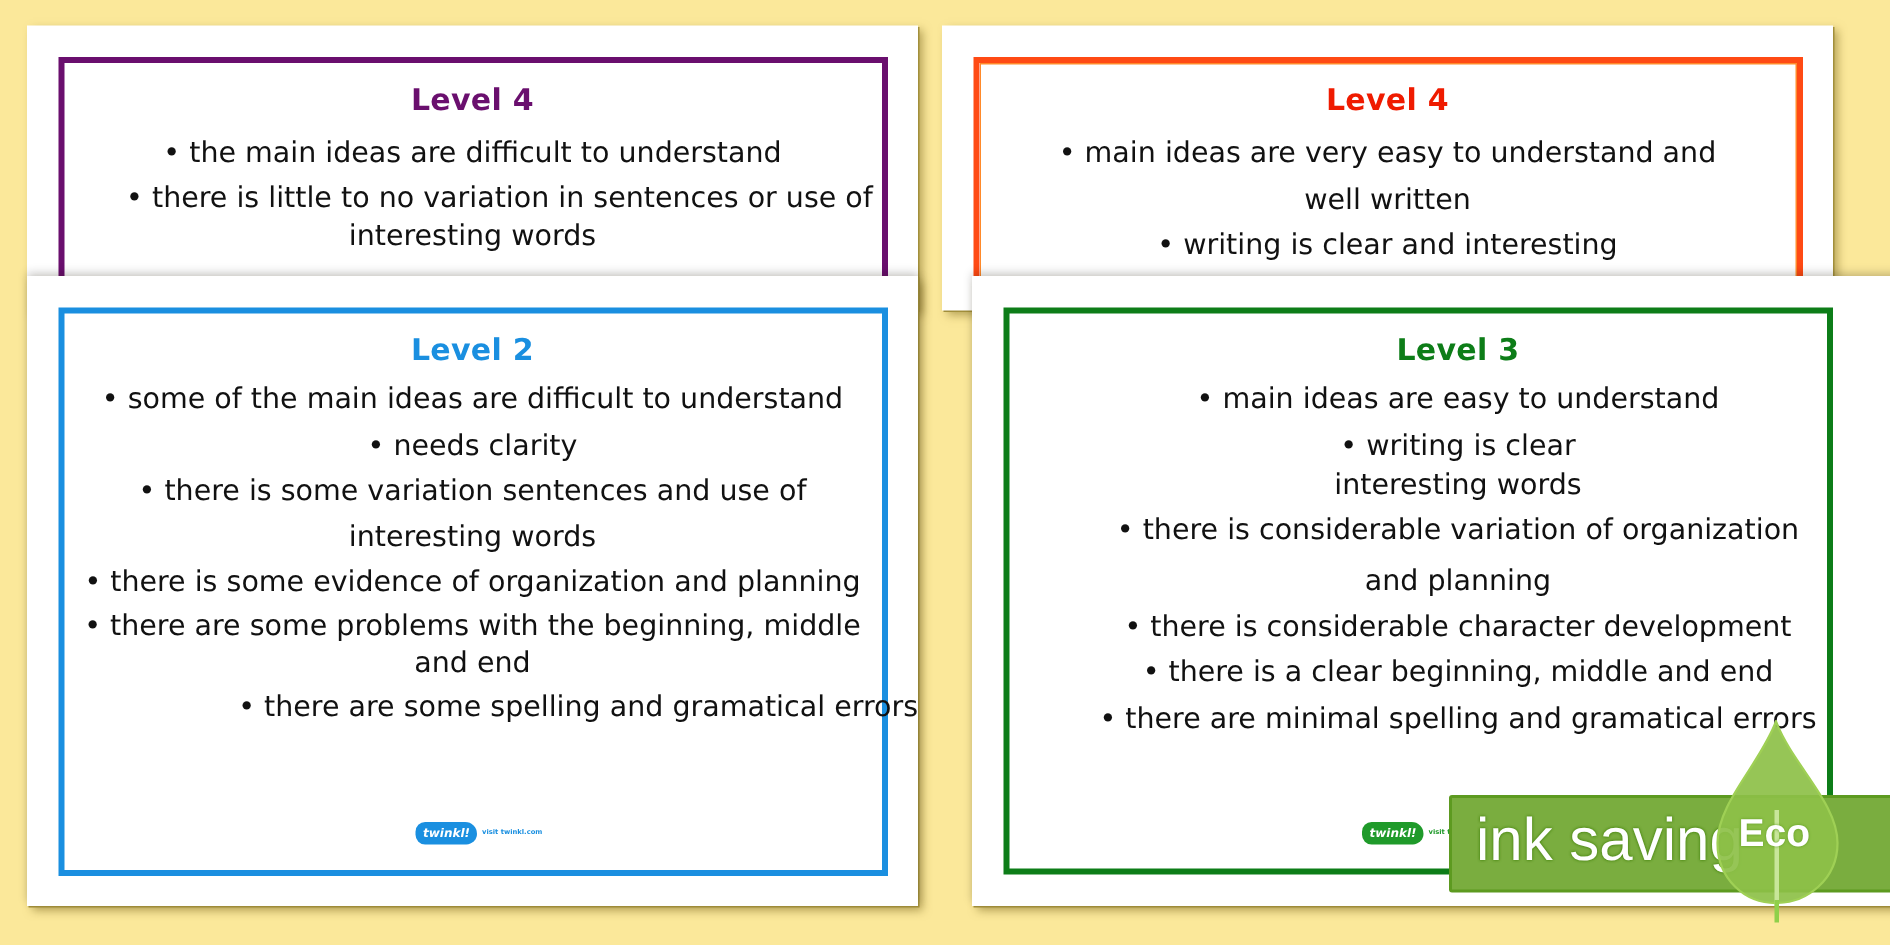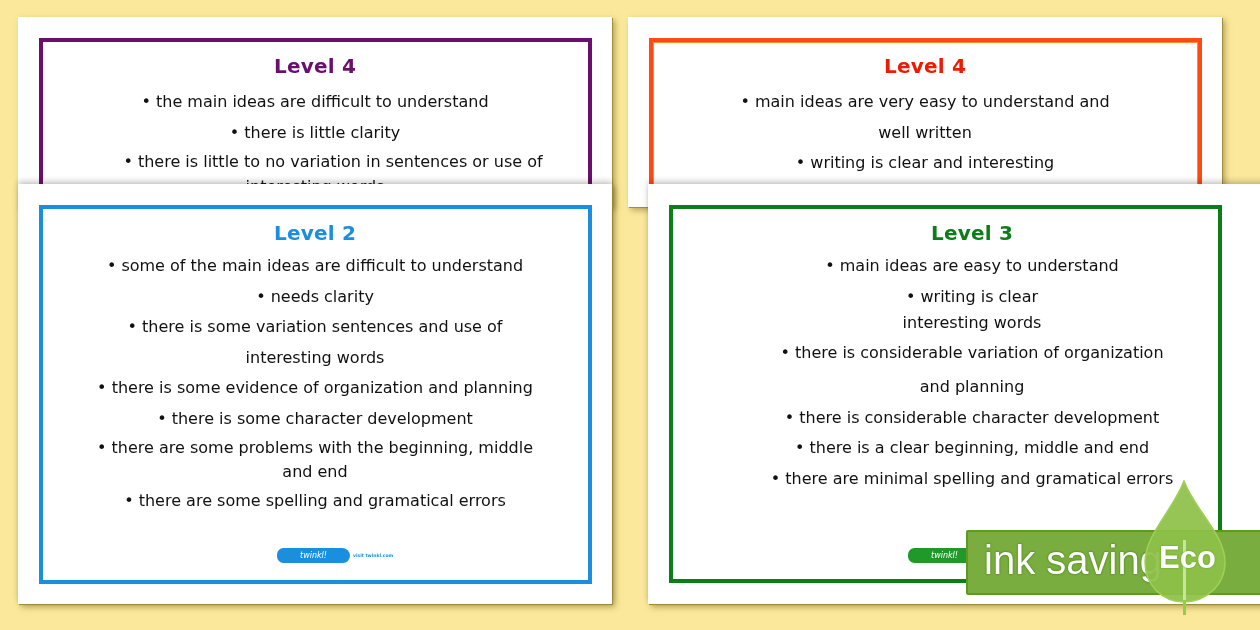--- a/index.html
+++ b/index.html
@@ -14,58 +14,57 @@
   .card.bottom { box-shadow: 0 -3px 6px rgba(0,0,0,0.18), 1px 1px 0 #a28f3b, 3px 3px 6px rgba(120,100,30,0.55); }
   .frame {
     position: absolute; border-style: solid; border-width: 4px;
   }
   .title {
     position: absolute; left: 0; right: 0; text-align: center;
     font-size: 20px; font-weight: bold; letter-spacing: 0.2px;
   }
   .bullets {
     position: absolute; left: 0; right: 0; text-align: center;
-    color: #111; font-size: 16px;
+    color: #111; font-size: 19px;
   }
   .bullet { display: block; }
   .twinkl {
     position: absolute; display: flex; align-items: center; gap: 3px;
   }
   .twinkl .cloud {
-    color: #fff; font-size: 8px; font-weight: normal; font-style: italic;
-    padding: 3px 23px; border-radius: 9px 11px 10px 9px;
+    color: #fff; font-size: 8px; font-weight: bold; font-style: italic;
+    padding: 3px 5px; border-radius: 9px 11px 10px 9px;
   }
   .twinkl .url { font-size: 4.5px; font-weight: bold; }
   .eco-bar {
     position: absolute; left: 966px; top: 530px; width: 300px; height: 65px;
     background: #7aad3f; border: 2px solid #5d9a20; border-radius: 2px;
   }
   .eco-text {
     position: absolute; left: 984px; top: 538px; font-size: 40px; color: #fff;
     font-family: "Liberation Sans", sans-serif;
     text-shadow: 0 0 2px #4e8a16, 0 0 2px #4e8a16;
   }
   .leaf {
     position: absolute; left: 1143px; top: 480px; width: 84px; height: 124px;
   }
   .eco-label {
-    position: absolute; left: 1159px; top: 540px; font-size: 31px; font-weight: bold; color: #fff;
+    position: absolute; left: 1159px; top: 540px; font-size: 26px; font-weight: bold; color: #fff;
     font-family: "Liberation Sans", sans-serif;
     text-shadow: 0 0 2px #5d9a20;
   }
 </style>
 </head>
 <body>
 
 <div class="card top" style="left:18px; top:17px; width:594px;">
   <div class="frame" style="left:21px; top:21px; width:553px; height:200px; border-color:#6a0f6e;"></div>
   <div class="title" style="top:37px; color:#6a0f6e;">Level 4</div>
   <div class="bullets" style="top:70px; line-height:30.5px;">
     <span class="bullet">• the main ideas are difficult to understand</span>
-    <span class="bullet">• there is little clarity</span>
     <span class="bullet" style="line-height:28px;margin-left:36px;">• there is little to no variation in sentences or use of</span>
     <span class="bullet" style="line-height:22px;">interesting words</span>
   </div>
 </div>
 
 <div class="card top" style="left:628px; top:17px; width:594px;">
   <div class="frame" style="left:21px; top:21px; width:553px; height:200px; border-color:#ff4a14; box-shadow: inset 0 0 0 1px #ff8a2a;"></div>
   <div class="title" style="top:37px; color:#ef1b00;">Level 4</div>
   <div class="bullets" style="top:70px; line-height:30.5px;">
     <span class="bullet">• main ideas are very easy to understand and</span>
@@ -77,24 +76,23 @@
 
 <div class="card bottom" style="left:18px; top:184px; width:594px; height:420px;">
   <div class="frame" style="left:21px; top:21px; width:553px; height:379px; border-color:#1a8fe0;"></div>
   <div class="title" style="top:37px; color:#1a8fe0;">Level 2</div>
   <div class="bullets" style="top:67px; line-height:30.5px;">
     <span class="bullet">• some of the main ideas are difficult to understand</span>
     <span class="bullet">• needs clarity</span>
     <span class="bullet">• there is some variation sentences and use of</span>
     <span class="bullet">interesting words</span>
     <span class="bullet">• there is some evidence of organization and planning</span>
-    <span class="bullet">• there is some character development</span>
     <span class="bullet" style="line-height:27px;">• there are some problems with the beginning, middle</span>
     <span class="bullet" style="line-height:22px;">and end</span>
-    <span class="bullet" style="line-height:36px;">• there are some spelling and gramatical errors</span>
+    <span class="bullet" style="line-height:36px;text-align:right;">• there are some spelling and gramatical errors</span>
   </div>
   <div class="twinkl" style="left:259px; top:364px;">
     <span class="cloud" style="background:#1a8fe0;">twinkl!</span>
     <span class="url" style="color:#1a8fe0;">visit twinkl.com</span>
   </div>
 </div>
 
 <div class="card bottom" style="left:648px; top:184px; width:648px; height:420px;">
   <div class="frame" style="left:21px; top:21px; width:553px; height:378px; border-color:#0d7d18;"></div>
   <div class="title" style="top:37px; color:#0d7d18;">Level 3</div>

